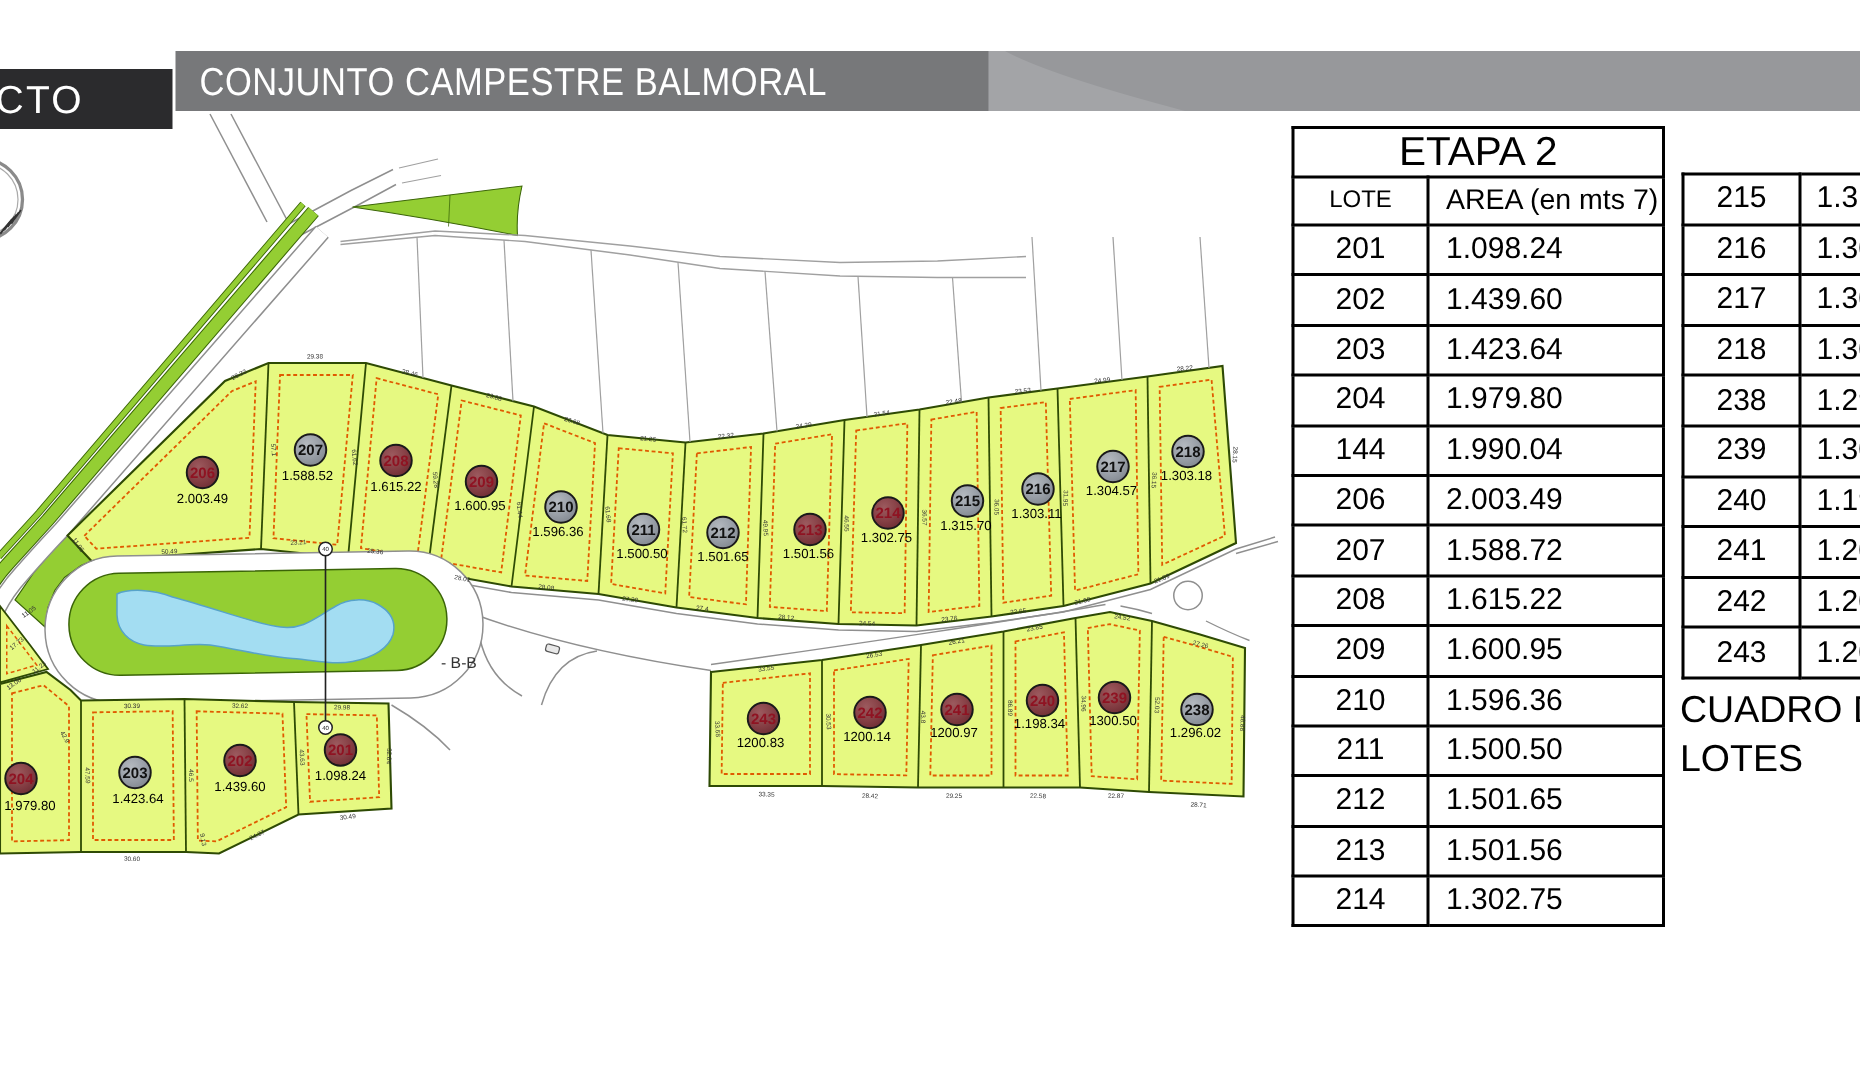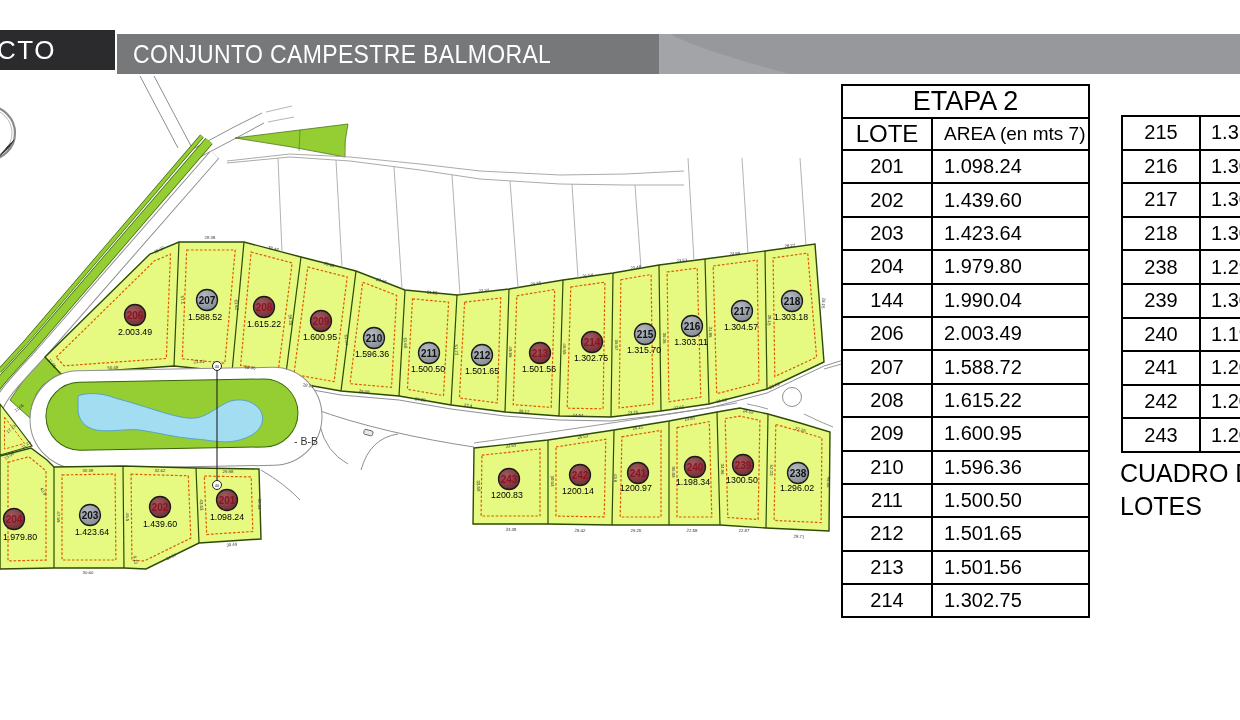--- a/index.html
+++ b/index.html
@@ -1,27 +1,27 @@
 <!DOCTYPE html>
 <html><head><meta charset="utf-8">
 <style>
 *{margin:0;padding:0;box-sizing:border-box}
 html,body{width:1240px;height:720px;background:#fff;overflow:hidden;
   font-family:"Liberation Sans",sans-serif}
 #page{position:relative;width:1240px;height:720px}
 #mapsvg{position:absolute;left:0;top:0}
-.hdr-dark{position:absolute;left:0;top:30px;width:115px;height:40px;background:#2b2b2d;
+.hdr-dark{position:absolute;left:0;top:46px;width:115px;height:40px;background:#2b2b2d;
   color:#fff;font-size:26px;line-height:40px;overflow:hidden;white-space:nowrap}
 .hdr-dark span{position:absolute;left:-3px;top:0;letter-spacing:1.5px}
 .hdr-mid{position:absolute;left:117px;top:34px;width:642px;height:40px;background:#77787a;
   color:#fff;font-size:26px;line-height:41px;letter-spacing:.4px;white-space:nowrap;padding-left:16px}
 .hdr-light{position:absolute;left:659px;top:34px;width:581px;height:40px;background:#97989b}
 table{border-collapse:collapse;table-layout:fixed;background:#fff}
 td,th{border:2px solid #000;font-weight:normal;overflow:hidden;white-space:nowrap}
-#tab1{position:absolute;left:841px;top:84px;width:247px}
+#tab1{position:absolute;left:861px;top:84px;width:247px}
 #tab1 .c1{width:90px;text-align:center;font-size:20px}
 #tab1 .c2{width:157px;text-align:left;font-size:20px;padding-left:11px}
 #tab1 tr{height:33.4px}
 #tab1 .hrow{height:32px}
 #tab2{position:absolute;left:1121px;top:115px;width:169px}
 #tab2 .c1{width:78px;text-align:center;font-size:20px}
 #tab2 .c2{width:91px;text-align:left;font-size:20px;padding-left:10px}
 #tab2 tr{height:33.6px}
 .etapa{font-size:27px;text-align:center}
 .cuadro{position:absolute;left:1120px;top:457px;width:220px;font-size:25px;line-height:32.5px;color:#000}
@@ -300,21 +300,21 @@
 <table id="tab1">
 <colgroup>
         <col style="width:90px">
         <col style="width:157px">
       </colgroup>
 <tbody>
         <tr class="hrow">
           <td class="etapa" colspan="2">ETAPA 2</td>
         </tr>
 <tr class="hrow">
-          <td class="c1" style="font-size:24px;">LOTE</td>
+          <td class="c1" style="font-size:16px;">LOTE</td>
           <td class="c2" style="font-size:19px">AREA (en mts 7)</td>
         </tr>
 <tr>
           <td class="c1">201</td>
           <td class="c2">1.098.24</td>
         </tr>
         <tr>
           <td class="c1">202</td>
           <td class="c2">1.439.60</td>
         </tr>

